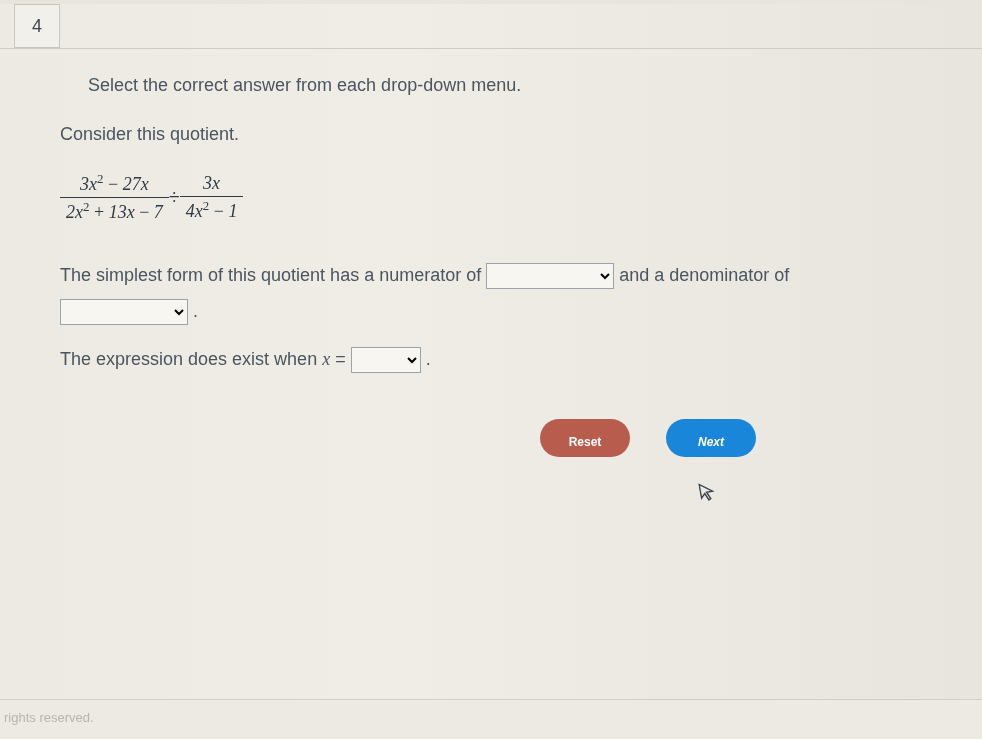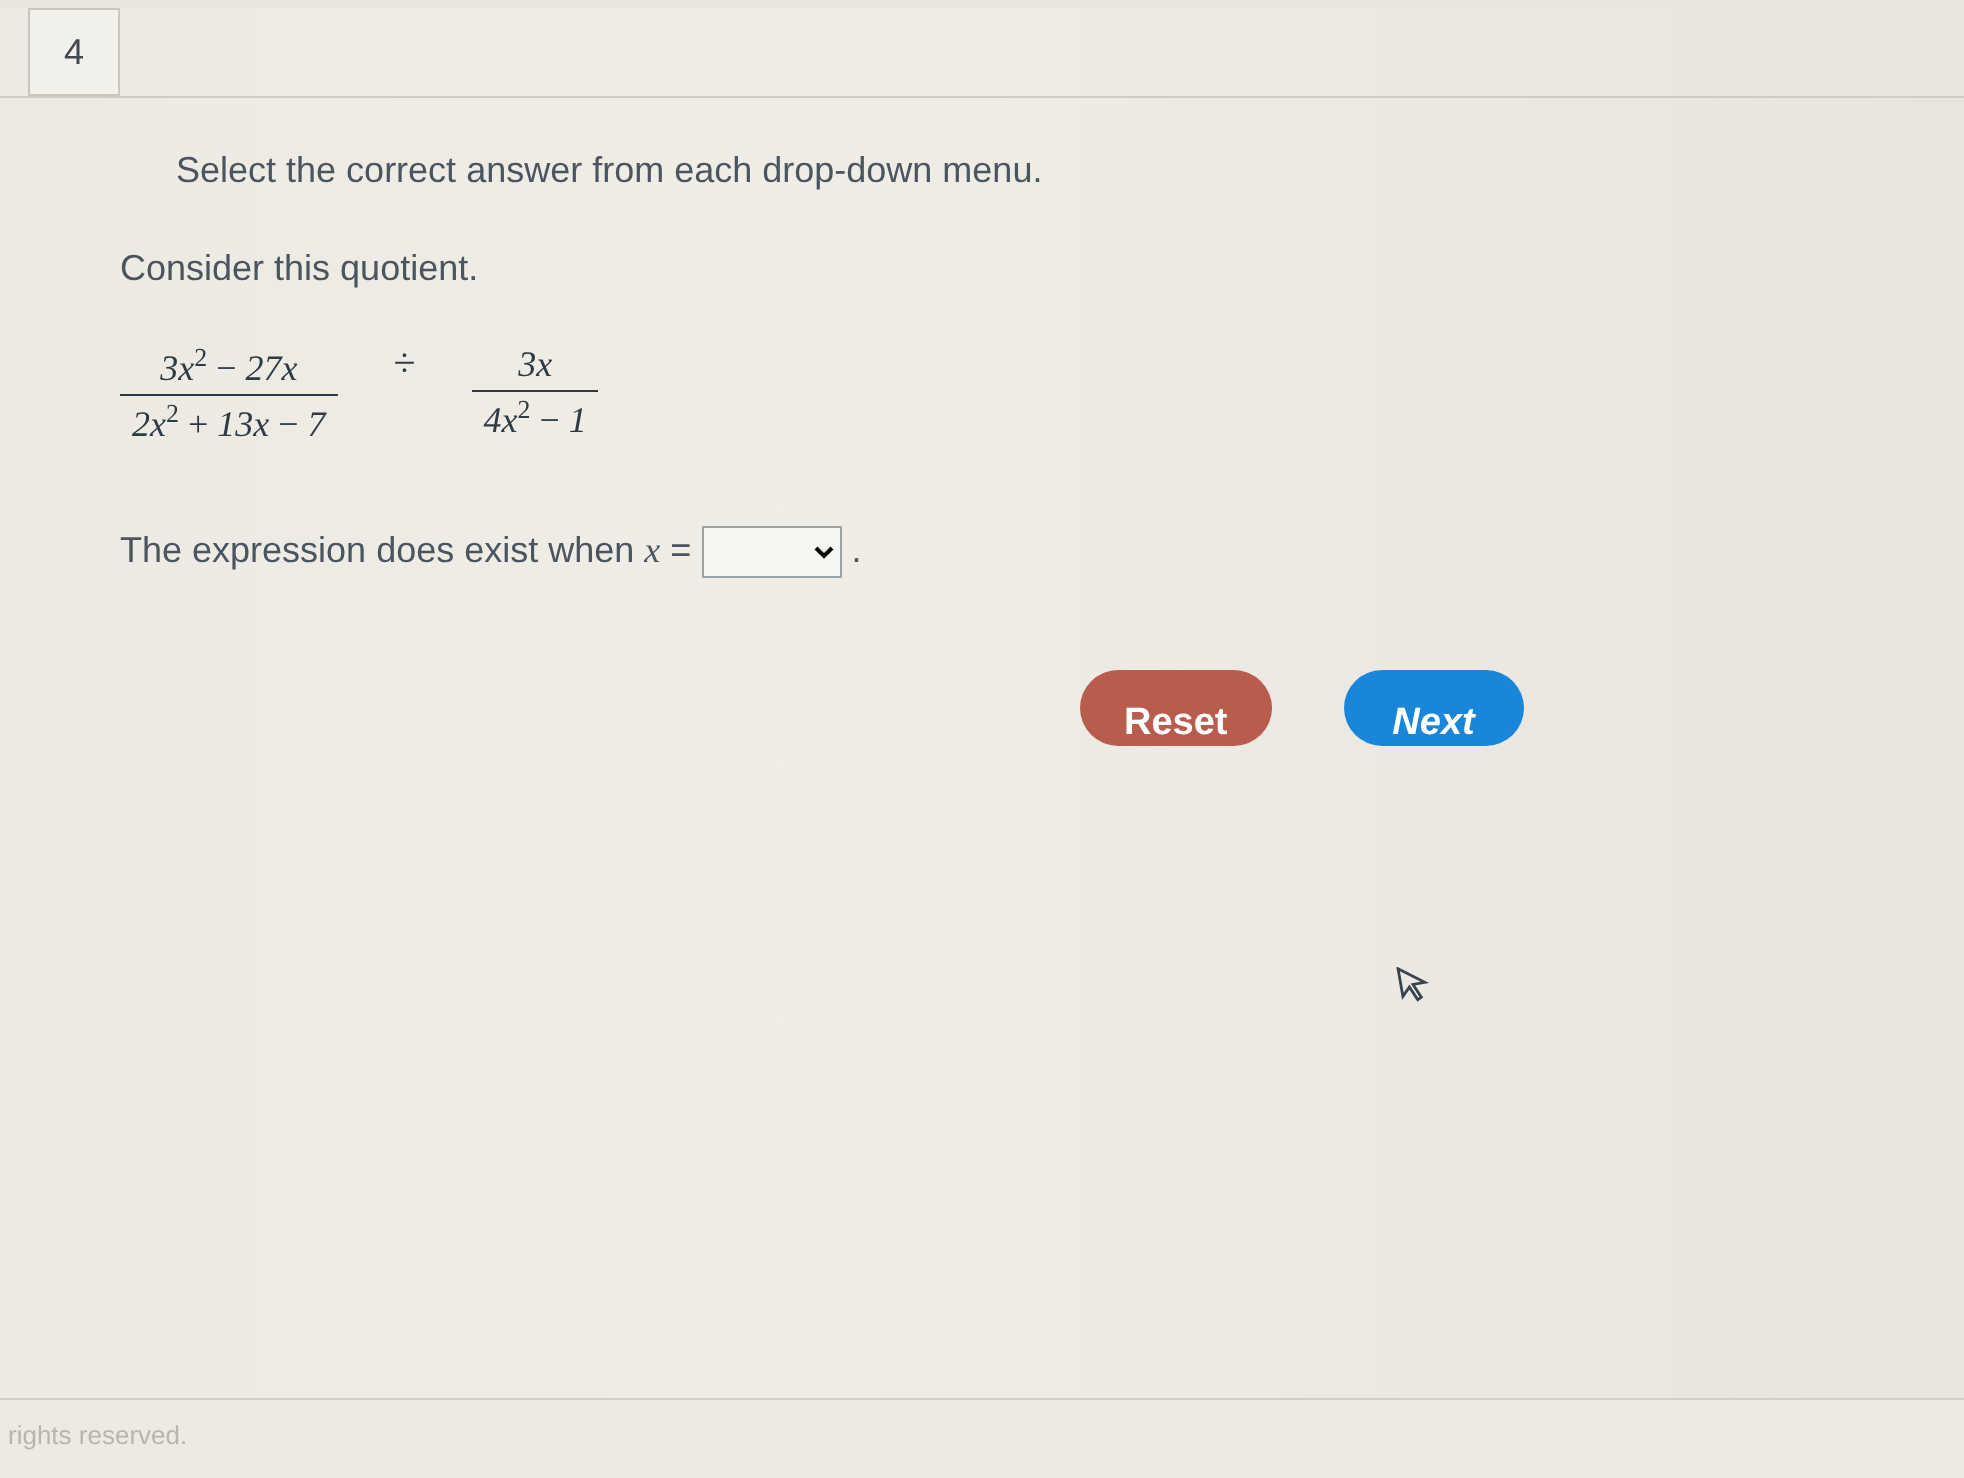--- a/index.html
+++ b/index.html
@@ -37,22 +37,22 @@
   }
   .content {
     padding: 26px 60px 0 60px;
     font-size: 18px;
     color: #4a5560;
   }
   .instr { margin-bottom: 28px; margin-left: 28px; }
   .consider { margin-bottom: 26px; }
   .math-block {
     display: flex;
-    align-items: flex-start;
-    gap: 28px;
+    align-items: center;
+    gap: 0;
     margin-bottom: 34px;
     font-family: "Cambria Math", "Times New Roman", serif;
     font-style: italic;
     font-size: 18px;
     color: #2e3a44;
   }
   .frac {
     display: inline-flex;
     flex-direction: column;
     align-items: center;
@@ -91,21 +91,21 @@
     padding-left: 480px;
     display: flex;
     gap: 36px;
   }
   .btn {
     min-width: 90px;
     height: 38px;
     border: none;
     border-radius: 19px;
     color: #fff;
-    font-size: 19px;
+    font-size: 12px;
     font-weight: 600;
     cursor: pointer;
     padding: 16px 22px;
   }
   .btn-reset { background: #b85d4e; }
   .btn-next  { background: #1a86d9; font-style: italic; }
 
   .cursor {
     position: absolute;
     left: 700px;
@@ -148,20 +148,27 @@
         <span class="num">3<span class="xeq">x</span><sup>2</sup> <span class="norm">−</span> 27<span class="xeq">x</span></span>
         <span class="den">2<span class="xeq">x</span><sup>2</sup> <span class="norm">+</span> 13<span class="xeq">x</span> <span class="norm">−</span> 7</span>
       </span>
       <span class="divsym">÷</span>
       <span class="frac">
         <span class="num">3<span class="xeq">x</span></span>
         <span class="den">4<span class="xeq">x</span><sup>2</sup> <span class="norm">−</span> 1</span>
       </span>
     </div>
 
+    <div class="fill-line">
+      <span>The simplest form of this quotient has a numerator of </span>
+      <select class="sel-wide"><option></option></select>
+      <span> and a denominator of </span>
+      <select class="sel-wide"><option></option></select>
+      <span> .</span>
+    </div>
 
     <div class="fill-line">
       <span>The expression does exist when </span>
       <span class="xeq">x</span>
       <span class="eqn"> = </span>
       <select class="sel-narrow"><option></option></select>
       <span> .</span>
     </div>
 
     <div class="btn-row">

